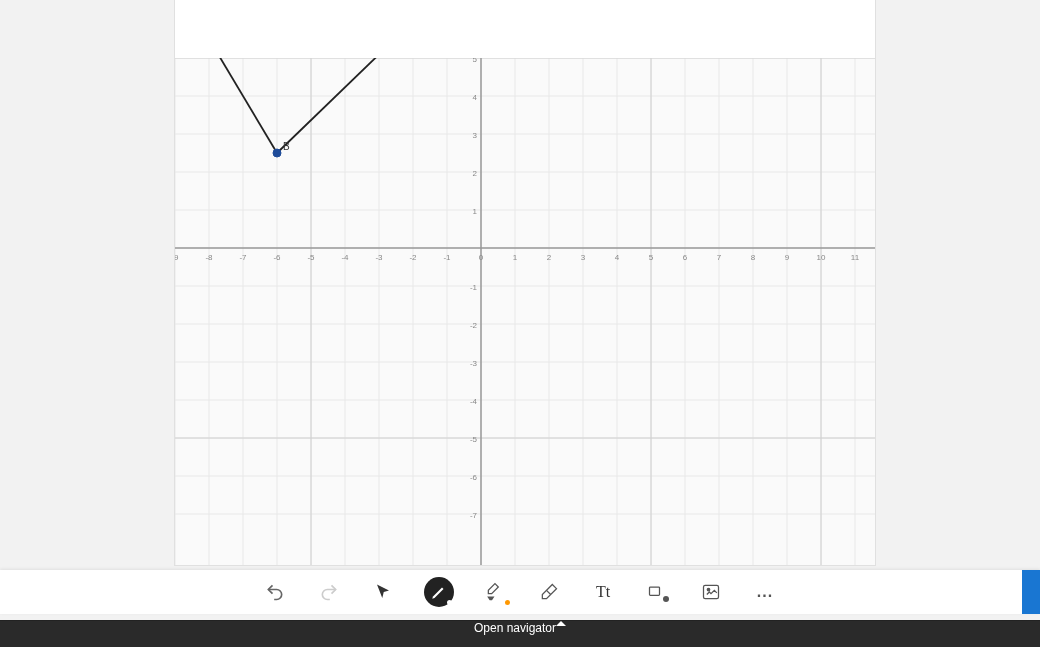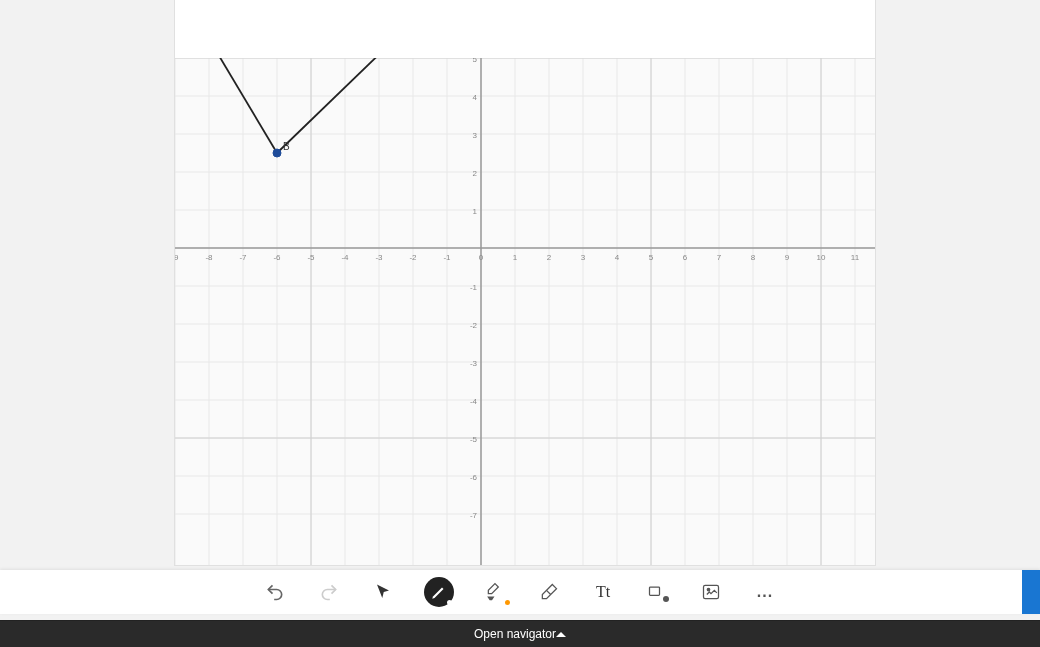--- a/index.html
+++ b/index.html
@@ -112,21 +112,21 @@
   .nav-bar {
     position: absolute;
     bottom: 0;
     left: 0;
     right: 0;
     height: 26px;
     background: #2a2a2a;
     color: #fff;
     font-size: 12px;
     display: flex;
-    align-items: center;
+    align-items: flex-start;
     justify-content: center;
     cursor: pointer;
   }
   .nav-tri {
     width: 0;
     height: 0;
     border-left: 5px solid transparent;
     border-right: 5px solid transparent;
     border-bottom: 5px solid #fff;
   }

